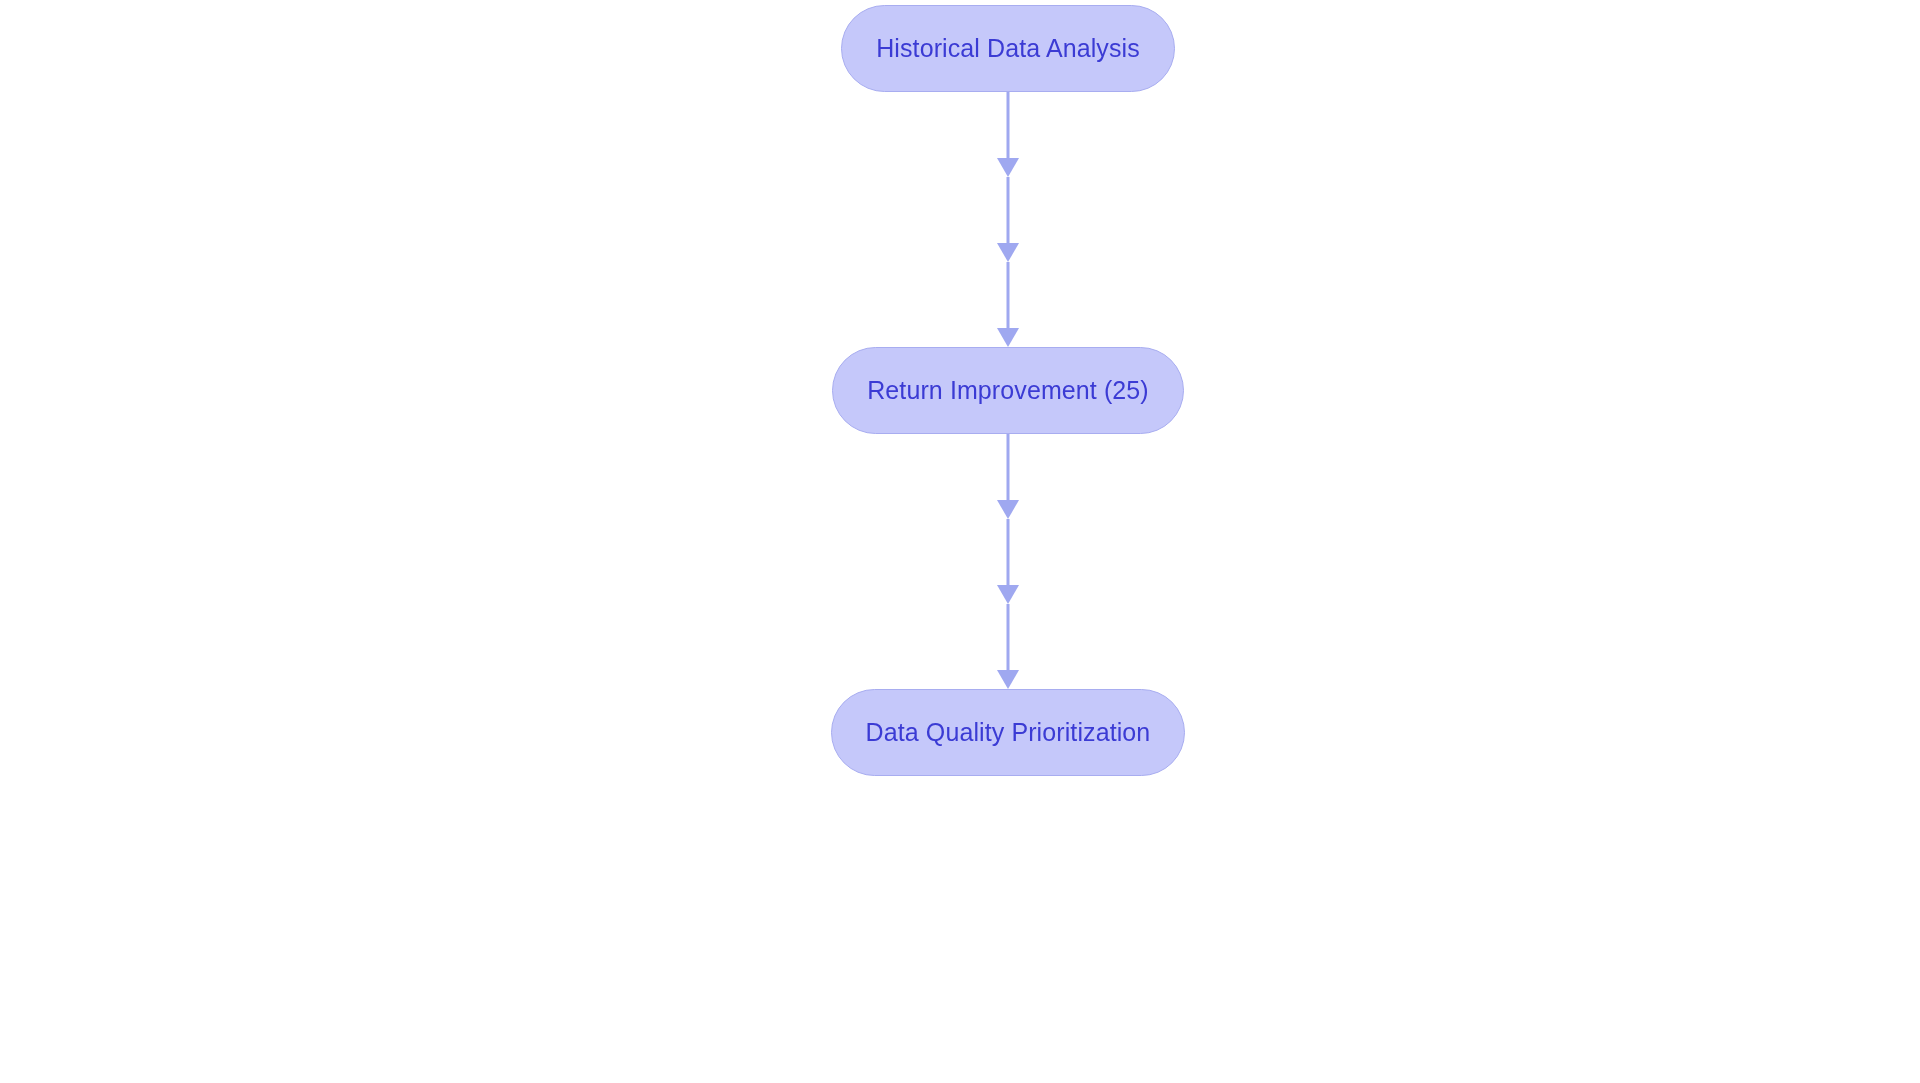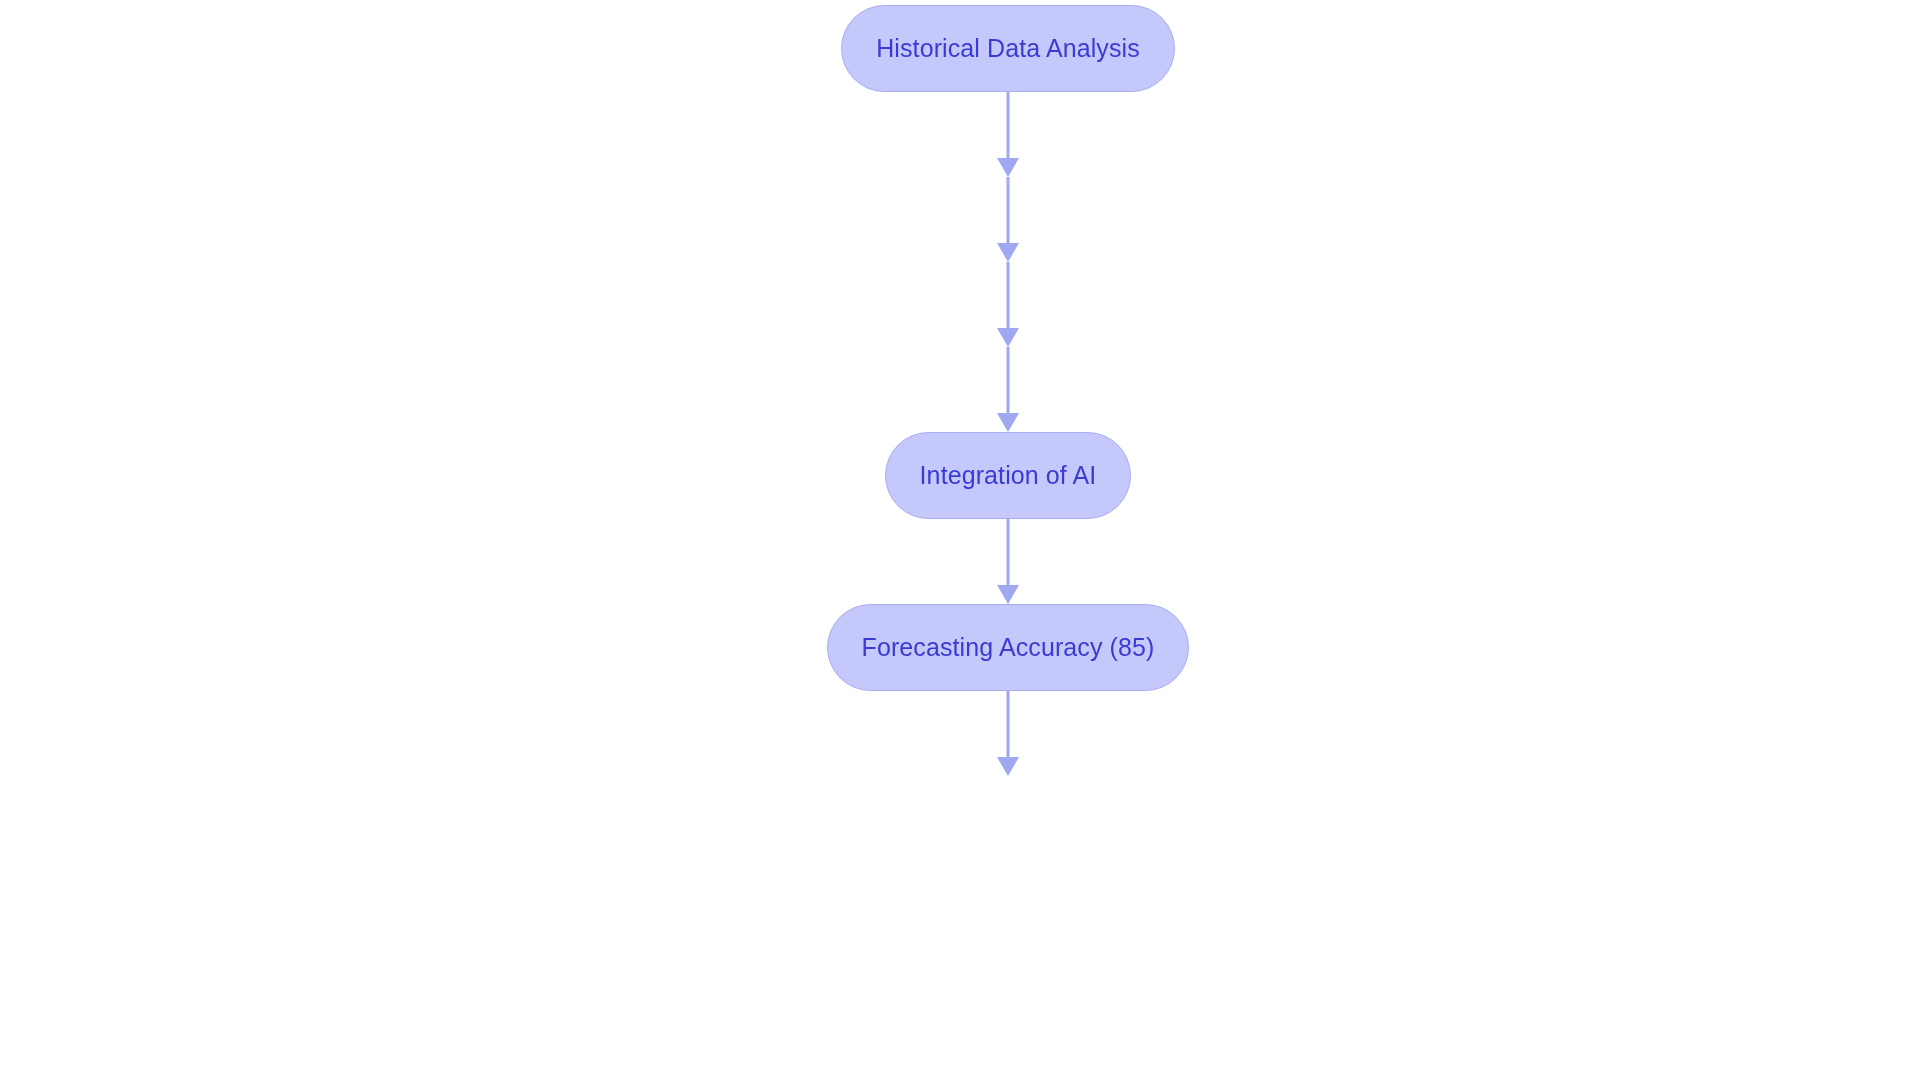--- a/index.html
+++ b/index.html
@@ -104,39 +104,39 @@
       <div class="stem"></div>
       <div class="head"></div>
     </div>
 
 
     <div class="connector">
       <div class="stem"></div>
       <div class="head"></div>
     </div>
 
-
-    <div class="connector">
-      <div class="stem"></div>
-      <div class="head"></div>
-    </div>
-
     <div class="node">
-      <span>Integration of AI</span>
-    </div>
-
-    <div class="connector">
-      <div class="stem"></div>
-      <div class="head"></div>
-    </div>
-
-    <div class="node">
-      <span>Forecasting Accuracy (85)</span>
+      <span>Return Improvement (25)</span>
     </div>
 
     <div class="connector">
       <div class="stem"></div>
       <div class="head"></div>
     </div>
 
 
+    <div class="connector">
+      <div class="stem"></div>
+      <div class="head"></div>
+    </div>
+
+
+    <div class="connector">
+      <div class="stem"></div>
+      <div class="head"></div>
+    </div>
+
+    <div class="node">
+      <span>Data Quality Prioritization</span>
+    </div>
+
   </div>
 </div>
 
 </body></html>

